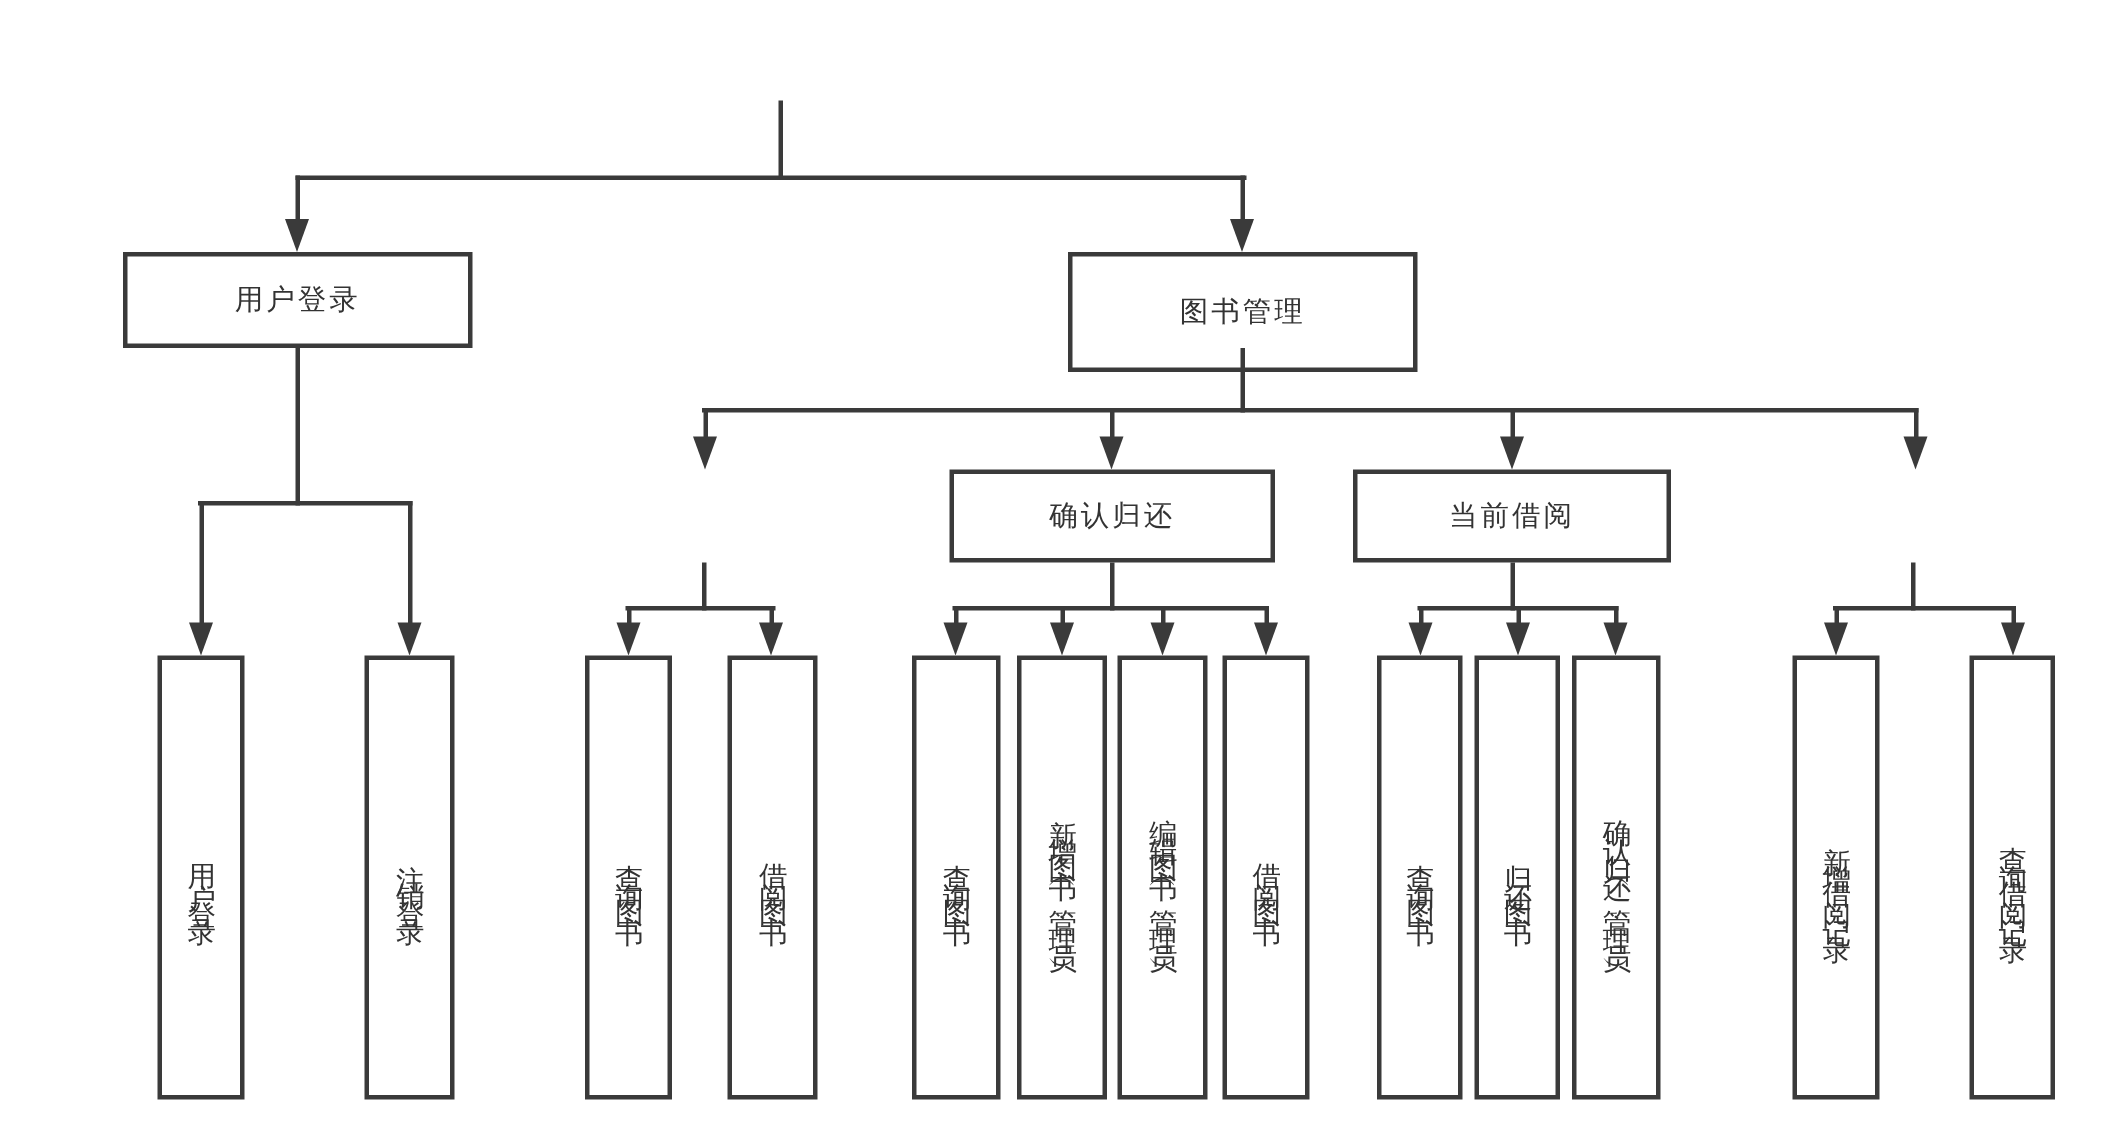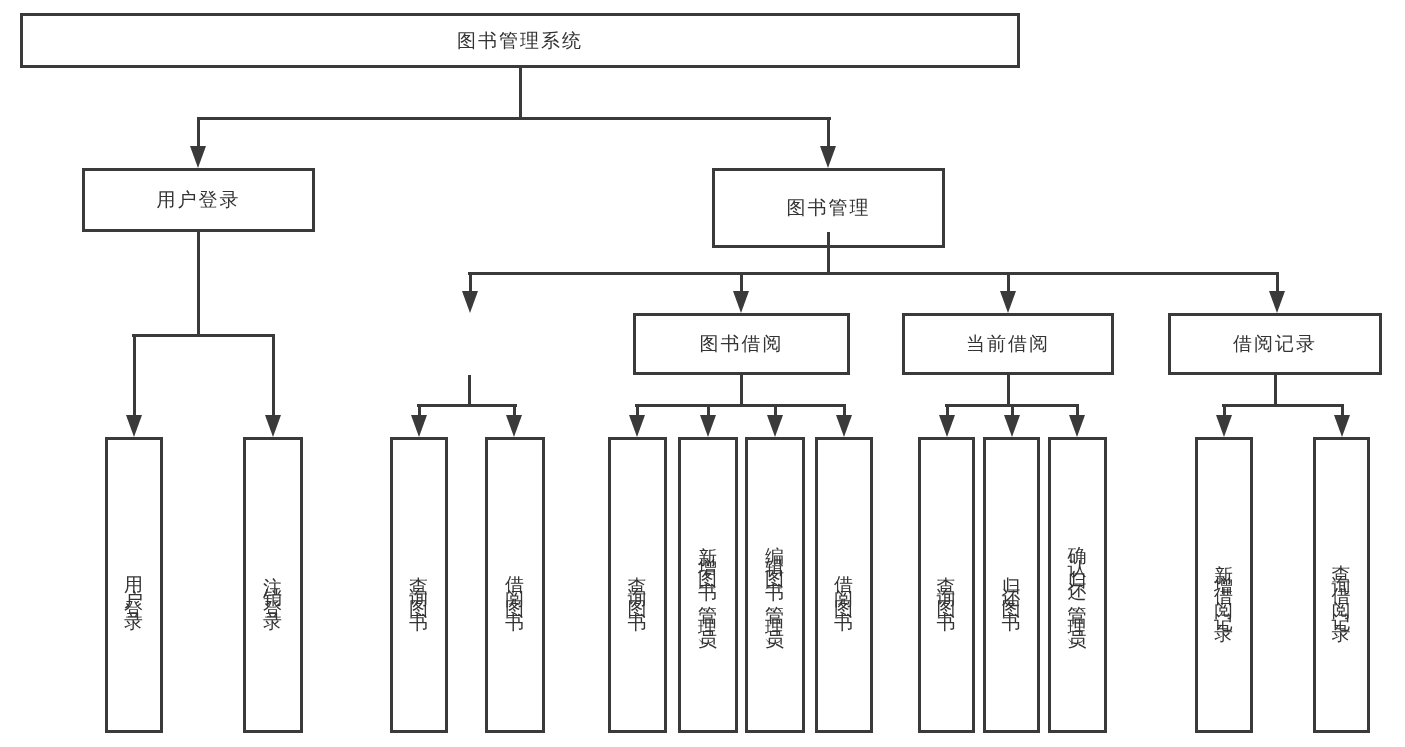--- a/index.html
+++ b/index.html
@@ -13,23 +13,20 @@
   .arrow{position:absolute;width:0;height:0;border-left:8px solid transparent;
          border-right:8px solid transparent;border-top:22px solid #3a3a3a;}
   .watermark{position:absolute;left:1185px;top:717px;font-size:19px;color:#b3acac;
              letter-spacing:0.5px;white-space:nowrap;}
 </style>
 </head>
 <body>
 
 <div class="stage">
 
-  <div class="box h" style="left:20px;top:13px;width:1000px;height:55px">
-    <span>图书管理系统</span>
-  </div>
 
   <div class="line" style="left:519px;top:67px;width:3px;height:52px"></div>
   <div class="line" style="left:197px;top:117px;width:634px;height:3px"></div>
   <div class="line" style="left:197px;top:117px;width:3px;height:31px"></div>
   <div class="arrow" style="left:190px;top:146px"></div>
   <div class="line" style="left:827px;top:117px;width:3px;height:31px"></div>
   <div class="arrow" style="left:820px;top:146px"></div>
 
   <div class="box h" style="left:82px;top:168px;width:233px;height:64px">
     <span>用户登录</span>
@@ -50,27 +47,24 @@
   <div class="line" style="left:469px;top:272px;width:3px;height:21px"></div>
   <div class="arrow" style="left:462px;top:291px"></div>
   <div class="line" style="left:740px;top:272px;width:3px;height:21px"></div>
   <div class="arrow" style="left:733px;top:291px"></div>
   <div class="line" style="left:1007px;top:272px;width:3px;height:21px"></div>
   <div class="arrow" style="left:1000px;top:291px"></div>
   <div class="line" style="left:1276px;top:272px;width:3px;height:21px"></div>
   <div class="arrow" style="left:1269px;top:291px"></div>
 
   <div class="box h" style="left:633px;top:313px;width:217px;height:62px">
-    <span>图书借阅</span>
+    <span>确认归还</span>
   </div>
   <div class="box h" style="left:902px;top:313px;width:212px;height:62px">
     <span>当前借阅</span>
-  </div>
-  <div class="box h" style="left:1168px;top:313px;width:214px;height:62px">
-    <span>借阅记录</span>
   </div>
 
   <div class="line" style="left:468px;top:375px;width:3px;height:32px"></div>
   <div class="line" style="left:417px;top:404px;width:100px;height:3px"></div>
   <div class="line" style="left:418px;top:404px;width:3px;height:13px"></div>
   <div class="arrow" style="left:411px;top:415px"></div>
   <div class="line" style="left:513px;top:404px;width:3px;height:13px"></div>
   <div class="arrow" style="left:506px;top:415px"></div>
 
   <div class="line" style="left:740px;top:375px;width:3px;height:32px"></div>

